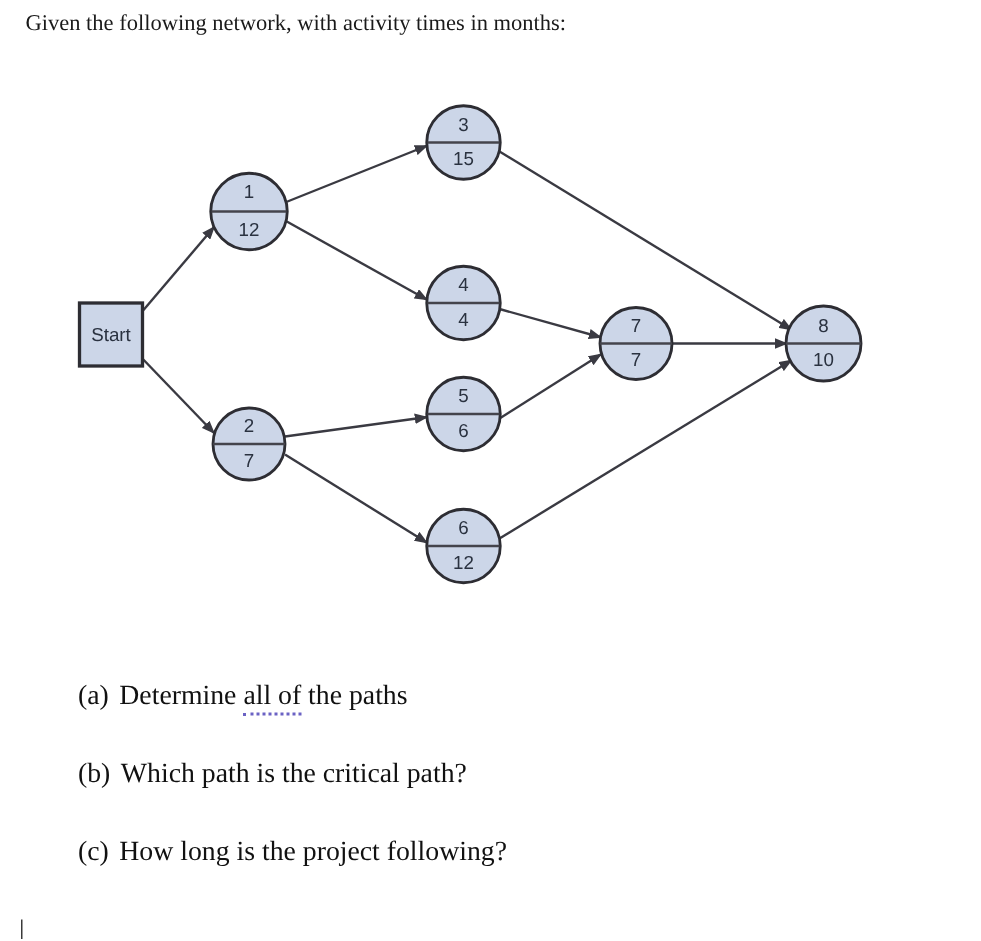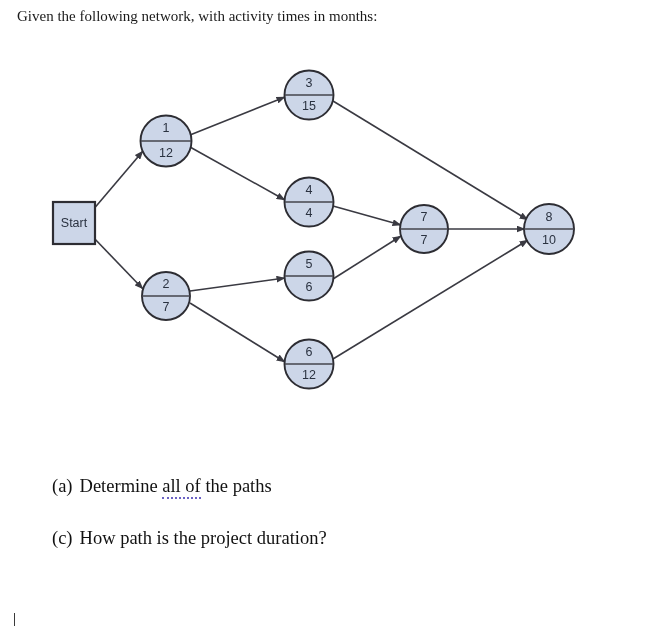--- a/index.html
+++ b/index.html
@@ -67,21 +67,21 @@
   }
   .edge-line {
     stroke: #3a3a42;
     stroke-width: 1.6;
     fill: none;
   }
 
   #questions-block {
     position: absolute;
     left: 52px;
-    top: 474px;
+    top: 452px;
     width: 560px;
   }
   .question-row {
     font-size: 18.5px;
     line-height: 1.3;
     margin-bottom: 28px;
     white-space: nowrap;
     color: #111111;
   }
   .q-label {
@@ -196,17 +196,20 @@
       <text class="node-text" x="549" y="186">10</text>
     </g>
   </svg>
 </div>
 
 <div id="questions-block">
   <div class="question-row">
     <span class="q-label">(a)</span><span>Determine </span><span class="grammar-underline">all of</span><span> the paths</span>
   </div>
   <div class="question-row">
-    <span class="q-label">(c)</span><span>How path is the project duration?</span>
+    <span class="q-label">(b)</span><span>Which path is the critical path?</span>
+  </div>
+  <div class="question-row">
+    <span class="q-label">(c)</span><span>How long is the project following?</span>
   </div>
 </div>
 
 <div id="caret-mark"></div>
 
 </body></html>

